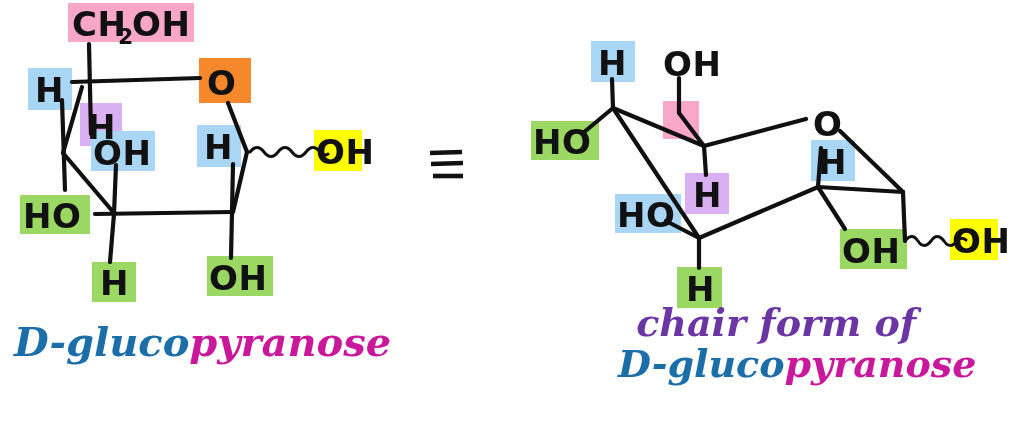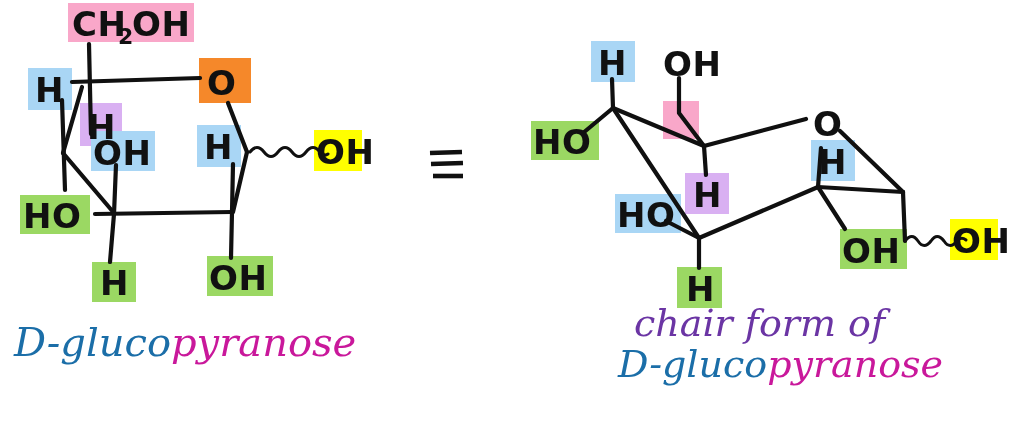--- a/index.html
+++ b/index.html
@@ -63,21 +63,21 @@
     font-family: "DejaVu Sans", sans-serif;
     font-weight: 600;
     fill: #111111;
     font-size: 22px;
   }
 
   .caption {
     position: absolute;
     font-family: "DejaVu Serif", serif;
     font-style: italic;
-    font-weight: 400;
+    font-weight: 700;
     white-space: nowrap;
     z-index: 4;
     line-height: 1.02;
   }
   .cap-blue    { color: #1b6ea8; }
   .cap-magenta { color: #c9189b; }
   .cap-purple  { color: #6b35a4; }
 
   #caption-left {
     left: 14px;

